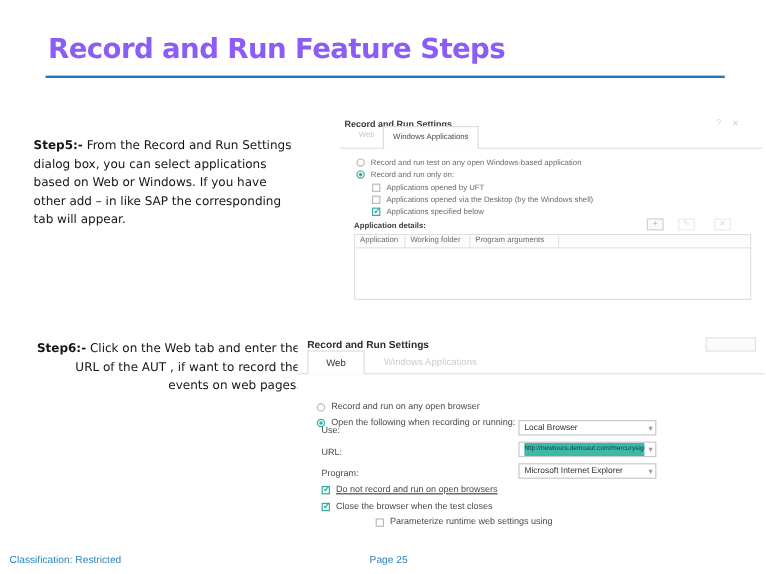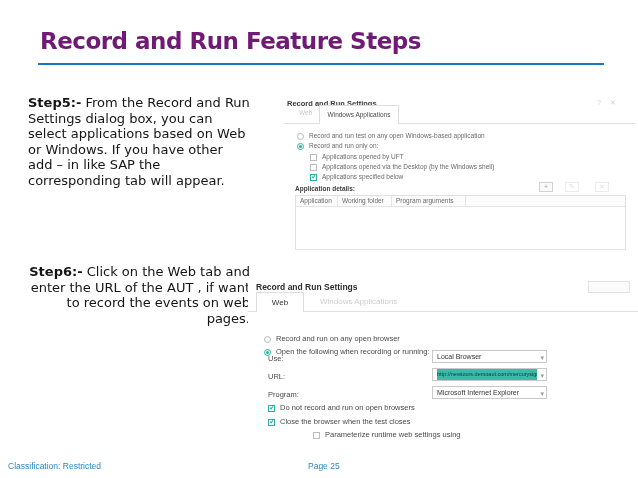--- a/index.html
+++ b/index.html
@@ -5,29 +5,29 @@
   * { margin:0; padding:0; box-sizing:border-box; }
   html,body { width:638px; height:478px; }
   body {
     position:relative; background:#ffffff; overflow:hidden;
     font-family:"Liberation Sans", sans-serif; color:#222;
   }
   
   .slide-title {
     position:absolute; left:40px; top:28px;
     font-family:"DejaVu Sans", sans-serif;
-    font-size:23px; font-weight:bold; color:#701a75; letter-spacing:-0.5px;
+    font-size:23px; font-weight:bold; color:#8b5cf6; letter-spacing:-0.5px;
   }
   .title-underline {
     position:absolute; left:38px; top:63px; width:566px; height:2px; background:#1b77c0;
   }
   .step-block {
     position:absolute; left:28px; width:222px;
     font-family:"DejaVu Sans", sans-serif;
-    font-size:13px; line-height:15.5px; color:#151515;
+    font-size:10px; line-height:15.5px; color:#151515;margin-top:19px;
   }
   .step-block b { font-weight:bold; }
   #step5 { top:95px; }
   #step6 { top:264px;text-align:right; }
   .footer-left {
     position:absolute; left:8px; top:461px; font-size:8.5px; color:#2e86c1;
   }
   .footer-page {
     position:absolute; left:308px; top:461px; font-size:8.5px; color:#2e86c1;
   }
@@ -189,21 +189,21 @@
     <span class="val">http://newtours.demoaut.com/mercurysignon.pl</span>
     <span class="caret">▾</span>
   </div>
 
   <div class="fieldlabel" style="top:112px;">Program:</div>
   <div class="dropdown" style="top:108px;">
     <span class="val">Microsoft Internet Explorer</span>
     <span class="caret">▾</span>
   </div>
 
-  <div class="row" style="left:20px; top:125px;">
+  <div class="row" style="left:20px; top:125px;text-decoration:underline;">
     <span class="cbx chk"></span><span>Do not record and run on open browsers</span>
   </div>
   <div class="row" style="left:20px; top:139px;">
     <span class="cbx chk"></span><span>Close the browser when the test closes</span>
   </div>
   <div class="row" style="left:20px; top:152px;padding-left:45px;">
     <span class="cbx"></span><span>Parameterize runtime web settings using</span>
   </div>
 </div>
 

